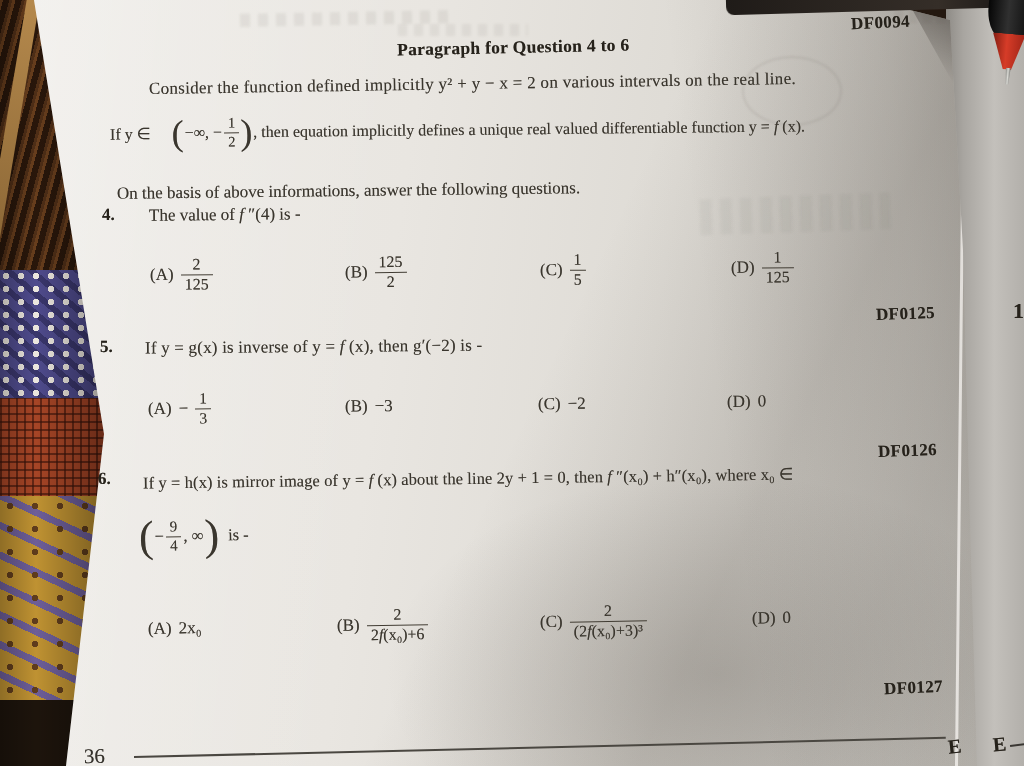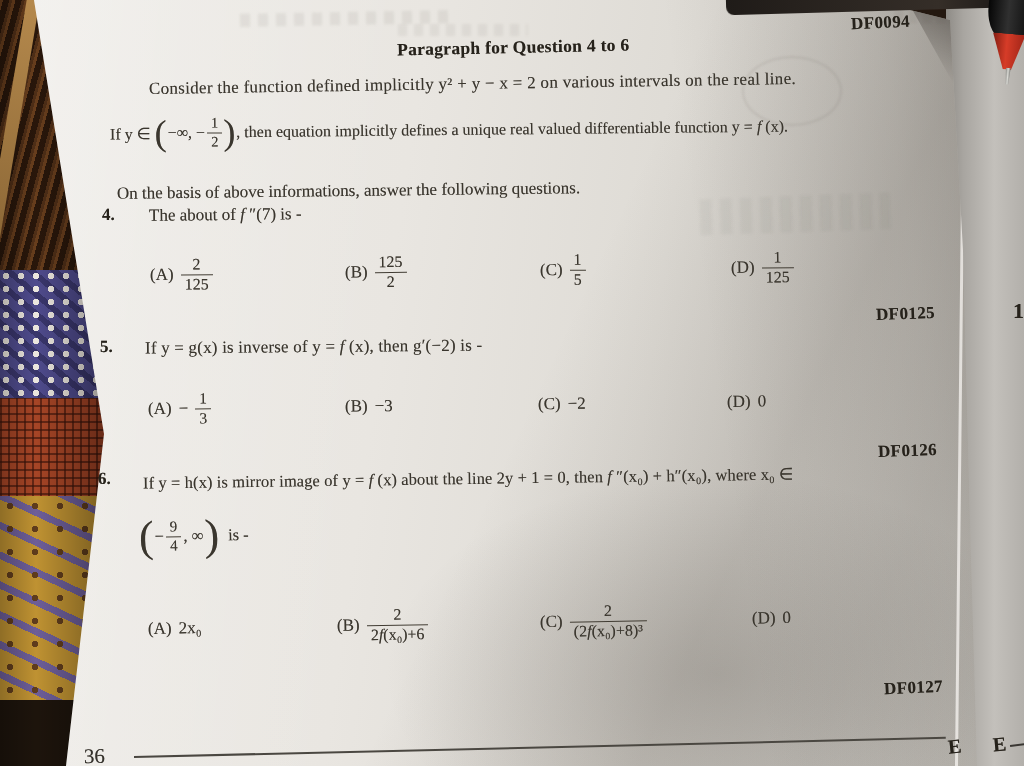--- a/index.html
+++ b/index.html
@@ -87,37 +87,37 @@
     <div class="abs" style="left:36px;top:98px;width:6px;height:17px;background:linear-gradient(90deg,#6f6f6b,#d9d9d4 50%,#5f5f5b);clip-path:polygon(10% 0,90% 0,70% 100%,30% 100%);"></div>
   </div>
 
   <div class="abs t code" style="left:851px;top:13px;transform:rotate(-2.5deg);">DF0094</div>
 
   <div class="abs t b" style="left:397px;top:37px;font-size:17.5px;transform:rotate(-1.2deg);letter-spacing:.3px;">Paragraph for Question 4 to 6</div>
 
   <div class="abs t" style="left:149px;top:74px;font-size:17px;letter-spacing:.3px;transform:rotate(-.9deg);">Consider the function defined implicitly y² + y − x = 2 on various intervals on the real line.</div>
 
   <div class="abs t mline" style="left:110px;top:101px;height:58px;font-size:16px;transform:rotate(-.6deg);">
-    <span style="margin-right:3px;">If y ∈</span>
+    <span style="margin-right:20px;">If y ∈</span>
     <span class="bigp">(</span>
     <span class="ivl">
       <span>−∞, −</span>
       <span class="frac" style="font-size:14.5px;">
         <span class="num">1</span>
         <span class="den">2</span>
       </span>
     </span>
     <span class="bigp">)</span>
     <span><span>, then equation implicitly defines a unique real valued differentiable function y = </span><span class="it">f</span><span> (x).</span></span>
   </div>
 
   <div class="abs t" style="left:117px;top:181px;font-size:17px;transform:rotate(-.7deg);">On the basis of above informations, answer the following questions.</div>
 
   <div class="abs t b" style="left:102px;top:205px;font-size:17px;transform:rotate(-.5deg);">4.</div>
-  <div class="abs t" style="left:149px;top:205px;font-size:17px;transform:rotate(-.6deg);"><span>The about of </span><span class="it">f</span><span> ″(7) is -</span></div>
+  <div class="abs t" style="left:149px;top:205px;font-size:17px;transform:rotate(-.6deg);"><span>The value of </span><span class="it">f</span><span> ″(4) is -</span></div>
 
   <div class="row t" style="top:245px;">
     <div class="opt" style="left:150px;">
       <span>(A)</span>
       <span class="frac" style="font-size:16px;">
           <span class="num">2</span>
           <span class="den">125</span>
         </span>
     </div>
     <div class="opt" style="left:345px;">
@@ -199,21 +199,21 @@
       <span>(B)</span>
       <span class="frac" style="font-size:16px;">
           <span class="num">2</span>
           <span class="den"><span>2</span><span class="it">f</span><span>(x₀)+6</span></span>
         </span>
     </div>
     <div class="opt" style="left:540px;height:62px;">
       <span>(C)</span>
       <span class="frac" style="font-size:16px;">
           <span class="num">2</span>
-          <span class="den"><span>(2</span><span class="it">f</span><span>(x₀)+8)³</span></span>
+          <span class="den"><span>(2</span><span class="it">f</span><span>(x₀)+3)³</span></span>
         </span>
     </div>
     <div class="opt" style="left:752px;height:62px;">
       <span>(D)</span>
       <span>0</span>
     </div>
   </div>
 
   <div class="abs t code" style="left:884px;top:678px;transform:rotate(-2.5deg);">DF0127</div>
 

